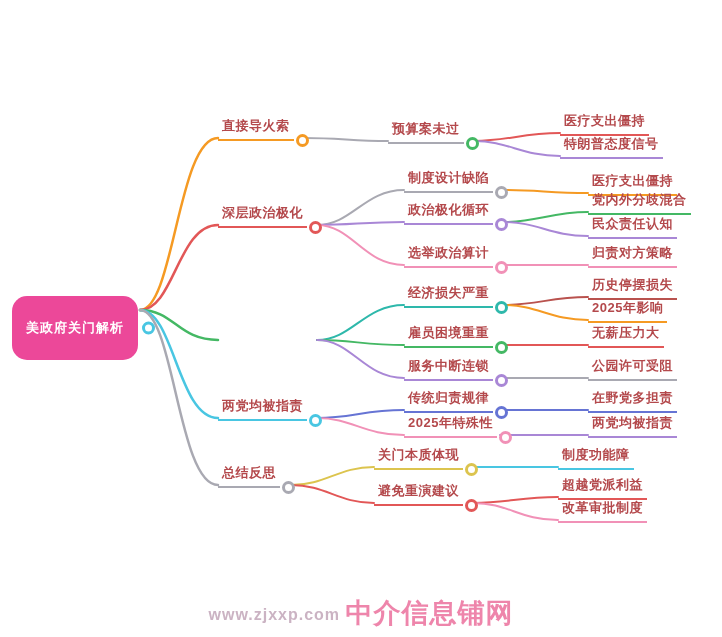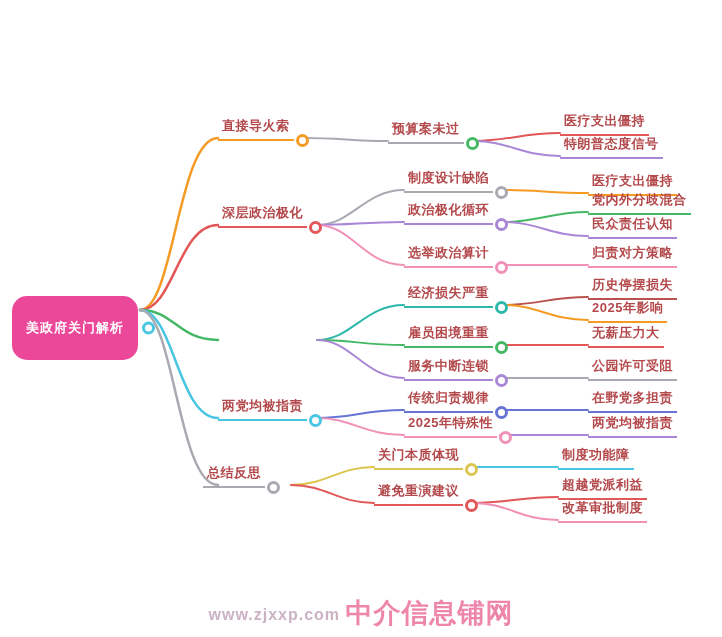--- a/index.html
+++ b/index.html
@@ -153,21 +153,21 @@
     <span class="lbl" style="border-bottom-color: rgb(102, 116, 212);">在野党多担责</span>
   </div>
   <div class="node" style="left:404px;top:413px">
     <span class="lbl" style="border-bottom-color: rgb(241, 145, 183);">2025年特殊性</span>
     <span class="dot" style="border-color: rgb(241, 145, 183);"></span>
   </div>
   <div class="node" style="left:588px;top:413px">
     <span class="lbl" style="border-bottom-color: rgb(169, 135, 214);">两党均被指责</span>
   </div>
 
-  <div class="node" style="left:203px;top:463px">
+  <div class="node" style="left:218px;top:463px">
     <span class="lbl" style="border-bottom-color: rgb(169, 169, 178);">总结反思</span>
     <span class="dot" style="border-color: rgb(169, 169, 178);"></span>
   </div>
   <div class="node" style="left:374px;top:445px">
     <span class="lbl" style="border-bottom-color: rgb(220, 196, 78);">关门本质体现</span>
     <span class="dot" style="border-color: rgb(220, 196, 78);"></span>
   </div>
   <div class="node" style="left:558px;top:445px">
     <span class="lbl" style="border-bottom-color: rgb(73, 198, 226);">制度功能障</span>
   </div>

